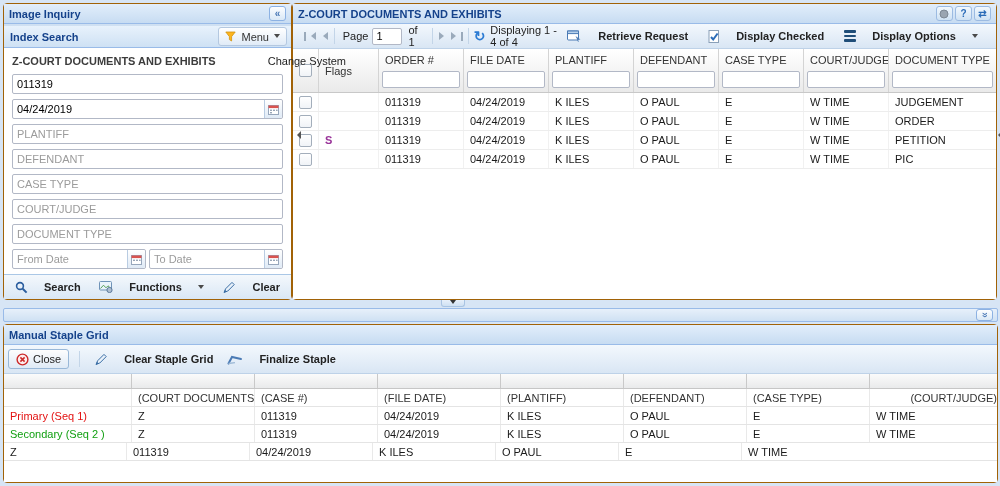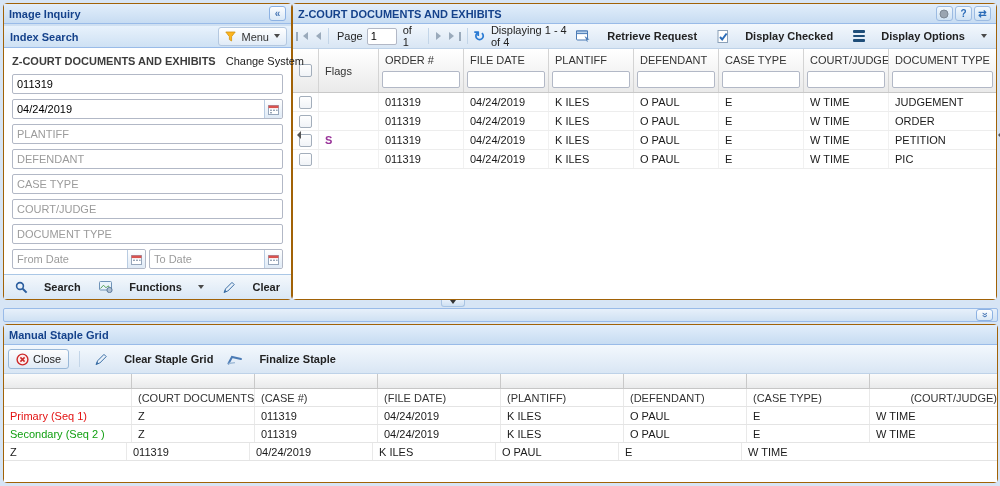--- a/index.html
+++ b/index.html
@@ -55,21 +55,21 @@
   .vhandle2 { position:absolute; top:128px; left:-3px; width:0; height:0;
               border:4px solid transparent; border-right:4px solid #555; }
 
   
   .grid-panel { flex:1; display:flex; flex-direction:column; }
   .gp-title { justify-content:space-between; }
   .wintools { display:flex; gap:2px; }
   .wintool { width:17px; height:15px; border:1px solid #9cbbe2; border-radius:3px;
              background:linear-gradient(#f2f8fd,#cfe2f4); display:flex; align-items:center; justify-content:center;
              color:#2b6cb8; font-weight:bold; font-size:10px; cursor:pointer; }
-  .gtoolbar { height:25px; display:flex; align-items:center; padding:0 1px;
+  .gtoolbar { height:25px; display:flex; align-items:center; padding:0 10px;
               background:linear-gradient(#f3f8fd,#d9e6f4); border-bottom:1px solid #bed2e8; }
   .pgbtn { width:18px; height:18px; display:flex; align-items:center; justify-content:center; gap:1px; cursor:pointer; }
   .tl { width:0; height:0; border:4px solid transparent; border-right:5px solid #9aaabb; }
   .tr-t { width:0; height:0; border:4px solid transparent; border-left:5px solid #9aaabb; }
   .bar { width:2px; height:9px; background:#9aaabb; }
   .page-input { width:30px; height:17px; border:1px solid #b2b8c6; border-radius:2px; padding:0 3px;
                 font-family:"Liberation Sans",sans-serif; font-size:11px; }
   .refresh-glyph { color:#2b7bd3; font-size:14px; font-weight:bold; line-height:1; }
   .gt-right { margin-left:auto; display:flex; align-items:center; gap:12px; padding-right:4px; }
   .hamburger { display:flex; flex-direction:column; gap:2px; }
@@ -162,21 +162,21 @@
           </span>
         </div>
         <div class="ibody">
           <div class="sysrow">
             <span class="syslabel">Z-COURT DOCUMENTS AND EXHIBITS</span>
             <svg width="14" height="12" viewBox="0 0 14 12">
                 <rect x="1" y="0.8" width="11.5" height="8" rx="1" fill="#d6e8f8" stroke="#4b7bb5"></rect>
                 <rect x="3" y="2.6" width="7.5" height="4.2" fill="#6da3d8"></rect>
                 <rect x="4.5" y="9.2" width="4.8" height="1.6" fill="#4b7bb5"></rect>
               </svg>
-            <span style="cursor:pointer;">Change System</span>
+            <span style="cursor:pointer;margin-left:42px;">Change System</span>
           </div>
           <div class="frow"><input class="field" value="011319" style=""></div>
           <div class="frow datewrap">
             <input class="field" value="04/24/2019" style="">
             <span class="trigger">
               <svg width="11" height="11" viewBox="0 0 11 11">
                   <rect x="0.5" y="1.5" width="10" height="9" fill="#fff" stroke="#97a7bc"></rect>
                   <rect x="0.5" y="1.5" width="10" height="2.6" fill="#d9534f"></rect>
                   <rect x="2" y="5.6" width="2" height="1.4" fill="#9aa7b8"></rect>
                   <rect x="5" y="5.6" width="2" height="1.4" fill="#9aa7b8"></rect>

